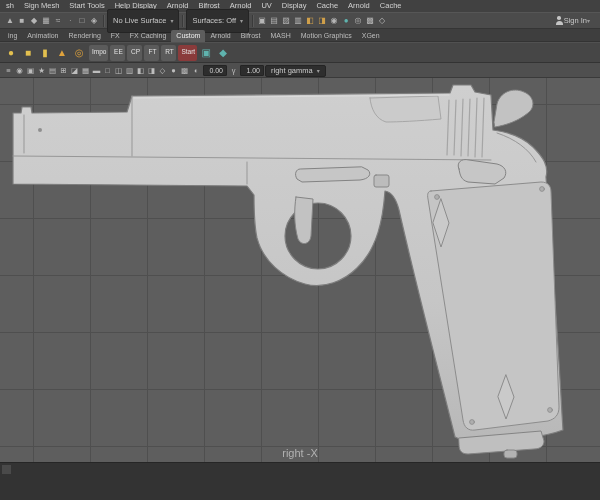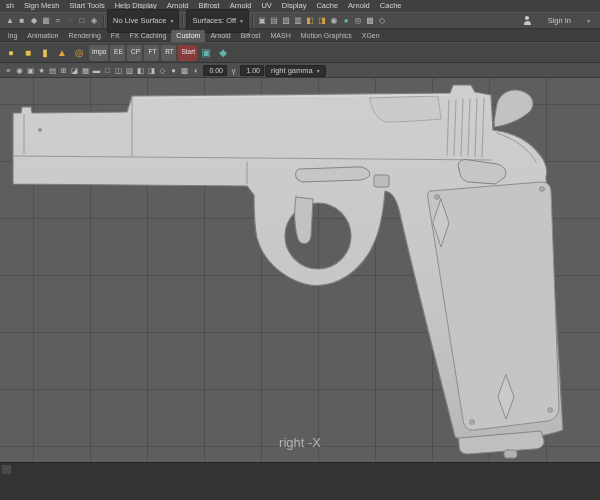--- a/index.html
+++ b/index.html
@@ -17,21 +17,21 @@
   
   .statusline{height:17px;background:#4b4b4b;display:flex;align-items:center;padding:0 4px;
     box-shadow:inset 0 1px 0 #565656, inset 0 -1px 0 #353535}
   .icon-strip{display:flex;align-items:center}
   .ticon{width:12px;height:13px;display:flex;align-items:center;justify-content:center;cursor:pointer}
   .ticon .g{font-size:8px;color:#b5b5b5;line-height:1}
   .vdiv{width:1px;height:12px;background:#3a3a3a;margin:0 3px;box-shadow:1px 0 0 #585858}
   .dropdown{background:#2e2e2e;border:1px solid #242424;border-radius:2px;height:24px;
     display:flex;align-items:center;gap:4px;padding:0 5px;font-size:7.5px;color:#c9c9c9;cursor:pointer}
   .caret{font-size:6px;color:#9a9a9a;line-height:1}
-  .signin{margin-left:auto;display:flex;align-items:center;gap:16px;padding:0 6px;font-size:7.5px;cursor:pointer}
+  .signin{margin-left:auto;display:flex;align-items:center;gap:0;padding:0 6px;font-size:7.5px;cursor:pointer}
   .person{width:9px;height:9px;position:relative;display:inline-block}
   .person::before{content:"";position:absolute;top:0;left:2.8px;width:3.6px;height:3.6px;border-radius:50%;background:#c4c4c4}
   .person::after{content:"";position:absolute;bottom:0;left:1px;width:7px;height:3.6px;border-radius:3.5px 3.5px 0 0;background:#c4c4c4}
 
   
   .shelftabs{height:13px;background:#3e3e3e;display:flex;align-items:flex-end;padding:0 3px;white-space:nowrap;
     box-shadow:inset 0 -1px 0 #333}
   .shelf-tab{font-size:7px;line-height:12px;padding:0 5px;color:#bdbdbd;cursor:pointer;border-radius:2px 2px 0 0}
   .shelf-tab.active{background:#5d5d5d;color:#efefef}
 
@@ -55,22 +55,22 @@
   
   .viewport{position:relative;height:384px;
     background-color:#5e5e5e;
     background-image:
       linear-gradient(to right,#4f4f4f 1px,transparent 1px),
       linear-gradient(to bottom,#4f4f4f 1px,transparent 1px);
     background-size:57px 57px;
     background-position:33px 26px;
     cursor:crosshair}
   .gun{position:absolute;left:0;top:0;width:600px;height:384px}
-  .cam-label{position:absolute;bottom:12px;left:50%;transform:translateX(-50%);
-    font-size:13px;color:#b2b2b2}
+  .cam-label{position:absolute;bottom:3px;left:50%;transform:translateX(-50%);
+    font-size:11px;color:#b2b2b2}
 
   
   .bottombar{height:38px;background:#333;position:relative;box-shadow:inset 0 1px 0 #262626}
   .bb-handle{position:absolute;left:2px;top:3px;width:9px;height:9px;background:#4a4a4a;cursor:pointer}
 </style>
 </head>
 <body>
 
 <div class="menubar">
 

